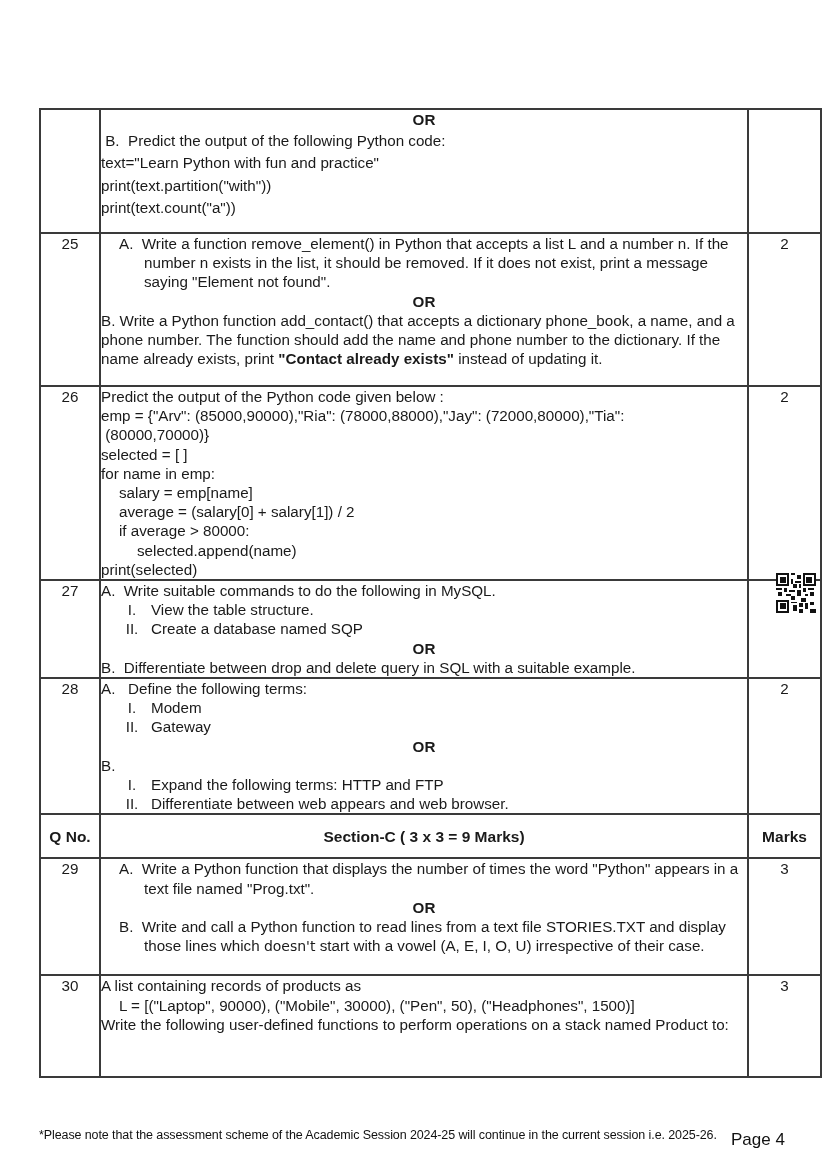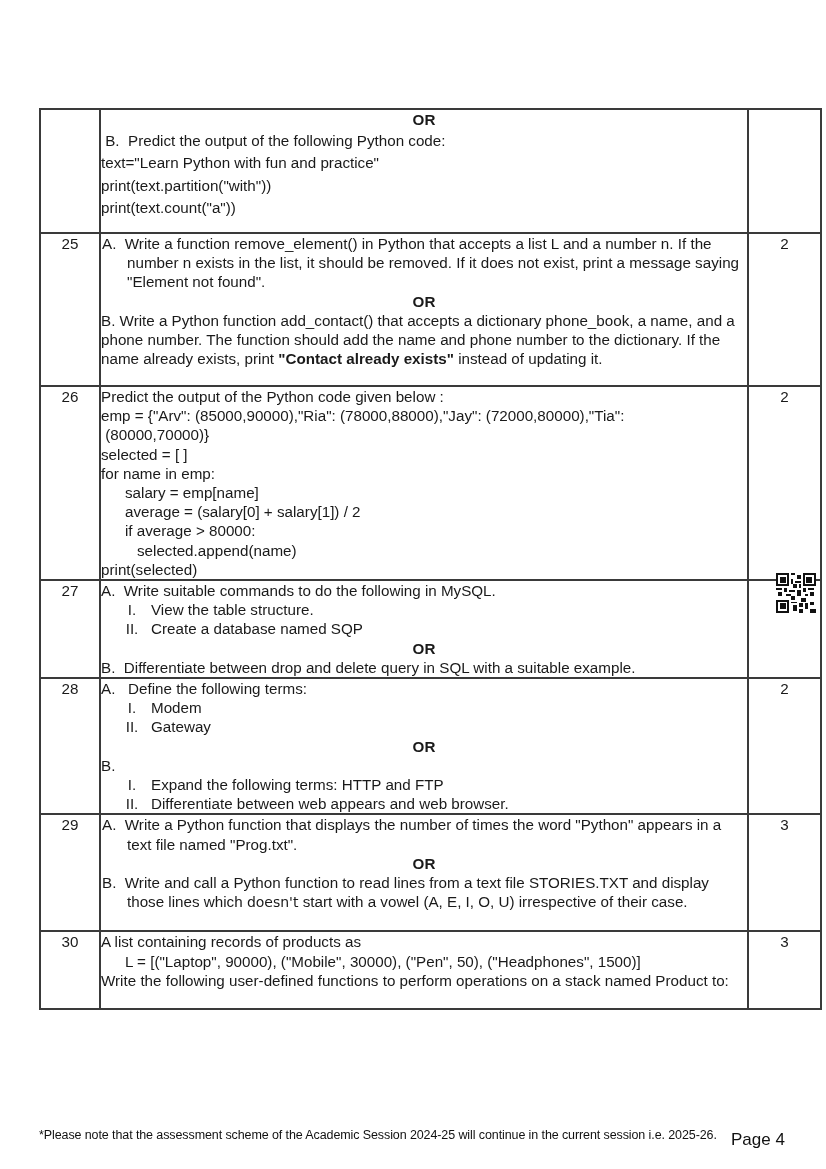--- a/index.html
+++ b/index.html
@@ -10,24 +10,24 @@
              border-collapse: collapse; table-layout: fixed; font-size: 15.2px; line-height: 19.2px; }
   table.qp td { border: 2px solid #3a3a3a; vertical-align: top; padding: 0; }
   col.c-no { width: 60px; }
   col.c-q { width: 648px; }
   col.c-m { width: 73px; }
   td.qno { text-align: center; padding-top: 1px; }
   td.marks { text-align: center; padding-top: 1px; }
   td.qtext { padding-left: 1px; padding-right: 3px; }
   .line { display: block; white-space: pre-wrap; }
   .or { display: block; text-align: center; font-weight: bold; }
-  .hang { display: block; padding-left: 26px; text-indent: -25px; }
+  .hang { display: block; padding-left: 43px; text-indent: -25px; }
   .sub { display: block; padding-left: 12px; }
   .sub .num { display: inline-block; width: 38px; text-align: center; }
-  .code1 { padding-left: 18px; margin-left: 6px; }
+  .code1 { padding-left: 18px; }
   .code2 { padding-left: 36px; }
   .bold { font-weight: bold; }
   .dejavu { font-family: "DejaVu Sans", sans-serif; font-size: 14px; text-align: center; }
   tr.hdr td { font-weight: bold; text-align: center; vertical-align: middle; height: 42px; font-size: 15.5px; }
   .qr { position: absolute; left: 776px; top: 565px; width: 40px; height: 40px; }
   .footer-note { position: absolute; left: 39px; top: 1083px; width: 760px;
                  font-size: 12.5px; line-height: 19px; color: #111; letter-spacing: -0.1px; margin-top: 35px; }
   .page-no { position: absolute; left: 731px; top: 1122px; font-size: 17px; color: #111; }
 </style>
 </head>
@@ -101,32 +101,37 @@
         <span class="sub"><span class="num">I.</span><span>Modem</span></span>
         <span class="sub"><span class="num">II.</span><span>Gateway</span></span>
         <span class="or">OR</span>
         <span class="line">B.</span>
         <span class="sub"><span class="num">I.</span><span>Expand the following terms: HTTP and FTP</span></span>
         <span class="sub"><span class="num">II.</span><span>Differentiate between web appears and web browser.</span></span>
       </td>
       <td class="marks">2</td>
     </tr>
 
+    <tr class="hdr">
+      <td>Q No.</td>
+      <td>Section-C ( 3 x 3 = 9 Marks)</td>
+      <td>Marks</td>
+    </tr>
 
     <tr style="height:117px;">
       <td class="qno">29</td>
       <td class="qtext">
         <span class="hang"><span>A.</span>&nbsp; <span>Write a Python function that displays the number of times the word "Python" appears in a text file named "Prog.txt".</span></span>
         <span class="or">OR</span>
         <span class="hang"><span>B.</span>&nbsp; <span>Write and call a Python function to read lines from a text file STORIES.TXT and display those lines which </span><span class="dejavu">doesn't</span><span> start with a vowel (A, E, I, O, U) irrespective of their case.</span></span>
       </td>
       <td class="marks">3</td>
     </tr>
 
-    <tr style="height:78px;">
+    <tr style="height:102px;">
       <td class="qno">30</td>
       <td class="qtext">
         <span class="line">A list containing records of products as</span>
         <span class="line code1">L = [("Laptop", 90000), ("Mobile", 30000), ("Pen", 50), ("Headphones", 1500)]</span>
         <span class="line">Write the following user-defined functions to perform operations on a stack named Product to:</span>
       </td>
       <td class="marks">3</td>
     </tr>
   </tbody>
     </table>

